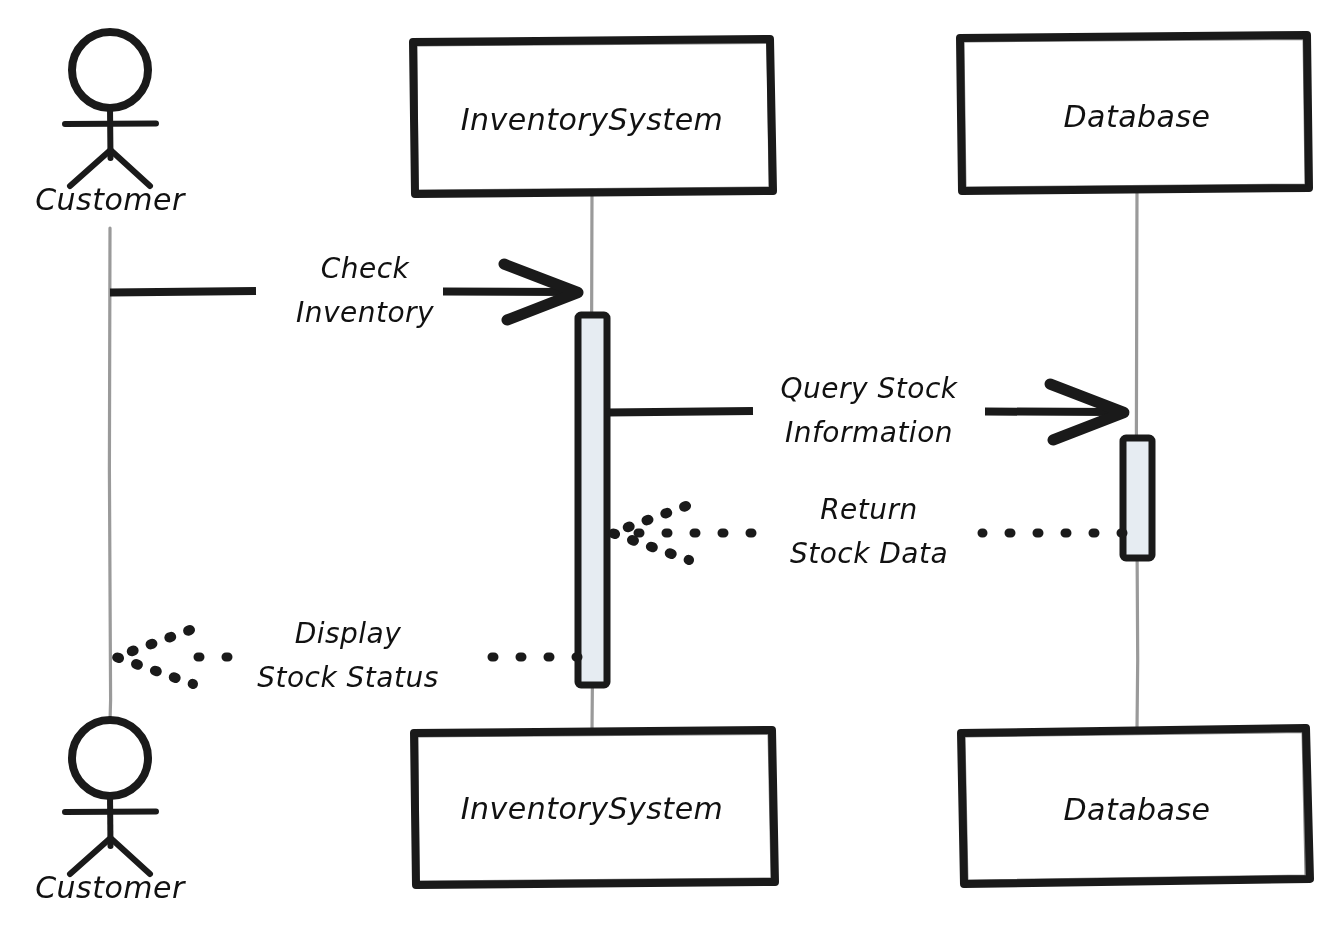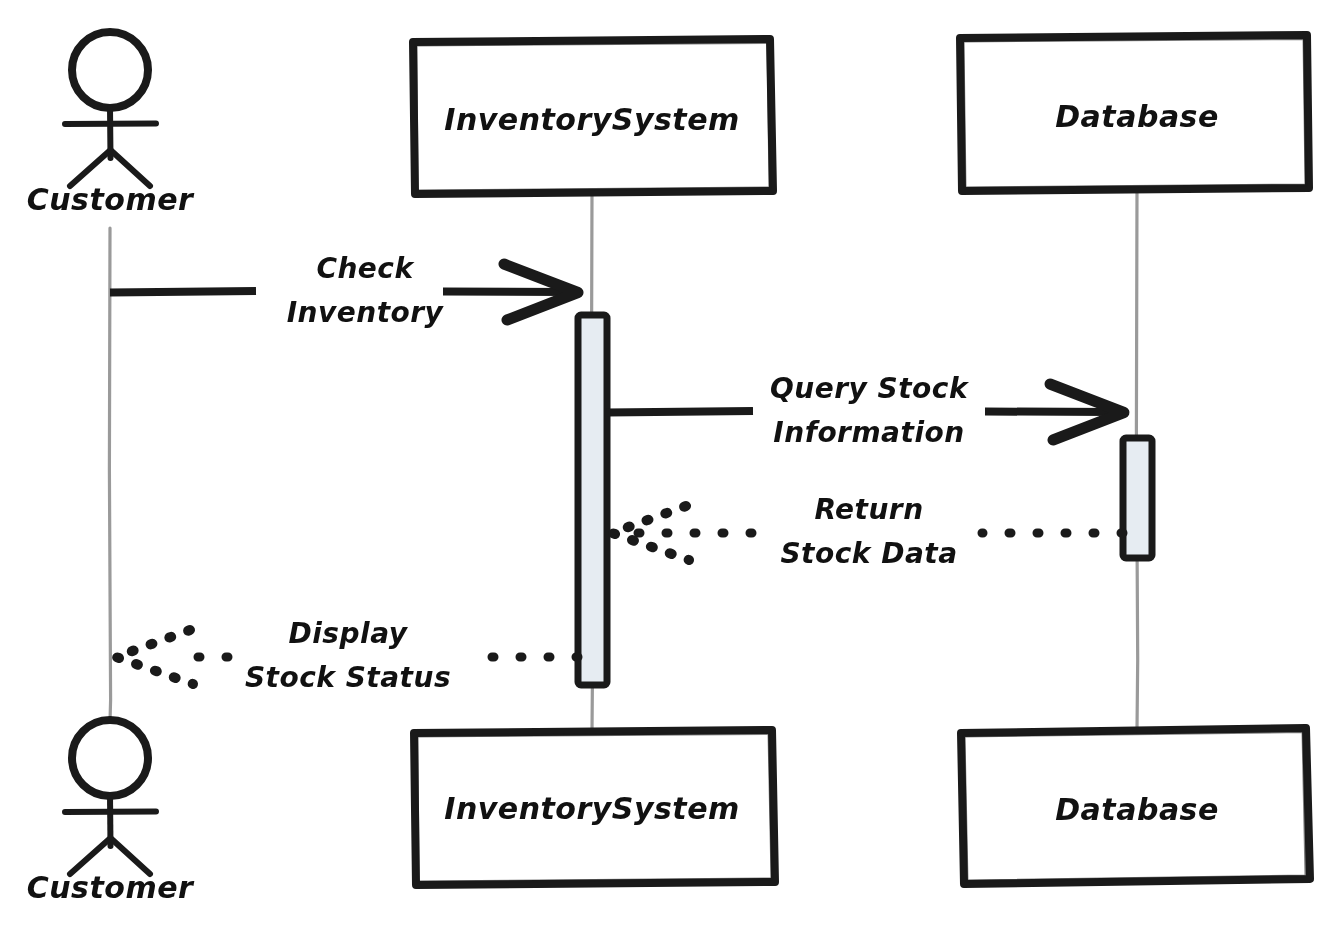--- a/index.html
+++ b/index.html
@@ -9,21 +9,20 @@
   }
   body {
     font-family: "DejaVu Sans", sans-serif;
   }
   #canvas {
     position: relative;
     width: 1343px;
     height: 943px;
     background: #ffffff;
     overflow: hidden;
-    font-weight: bold;
   }
   svg#diagram {
     position: absolute;
     left: 0;
     top: 0;
     width: 1343px;
     height: 943px;
     display: block;
   }
   .hand-label {

